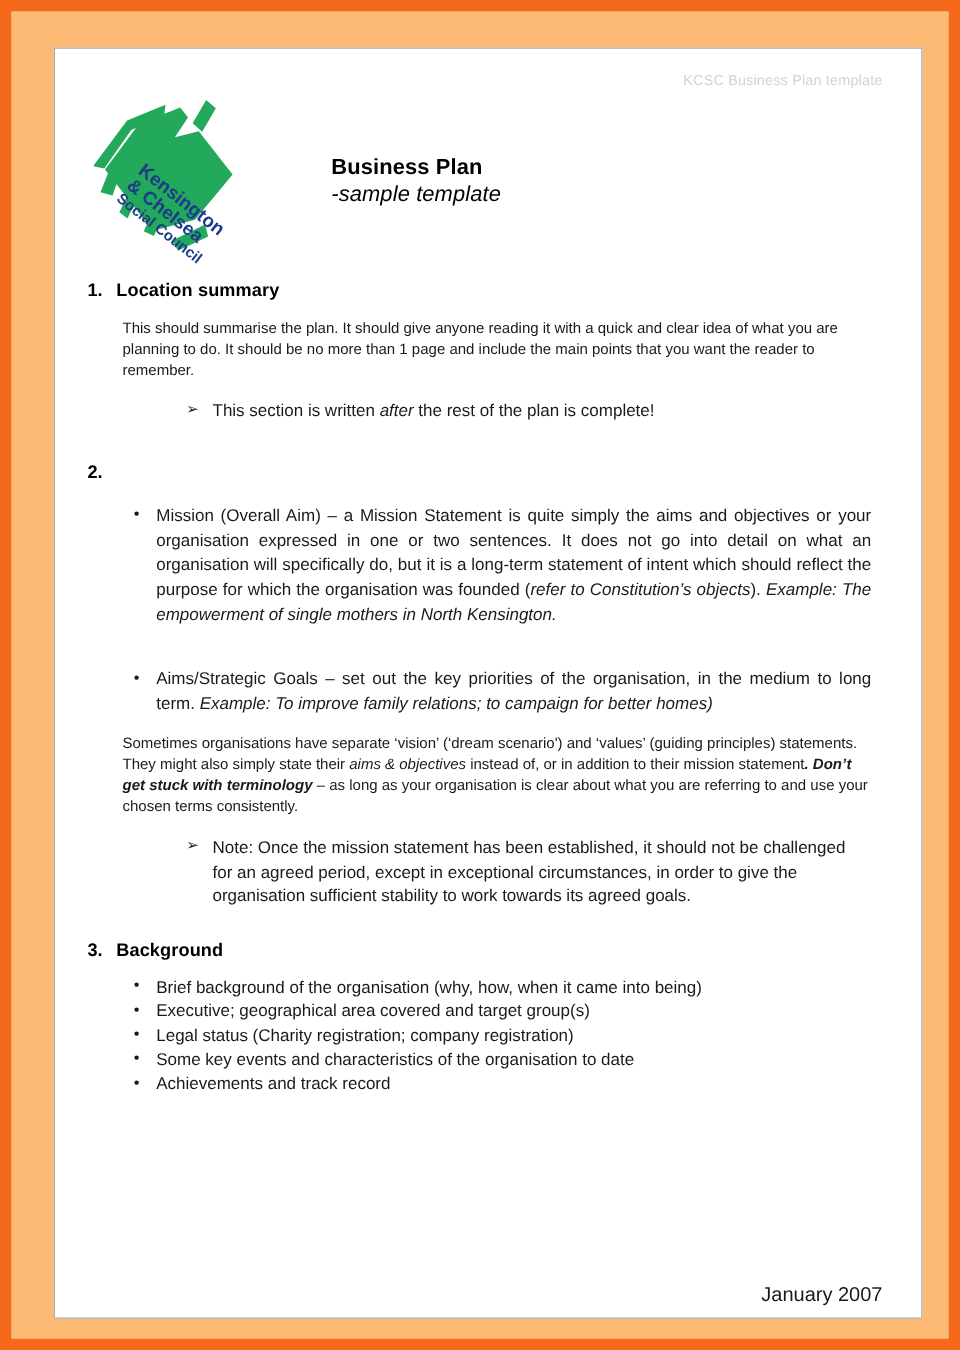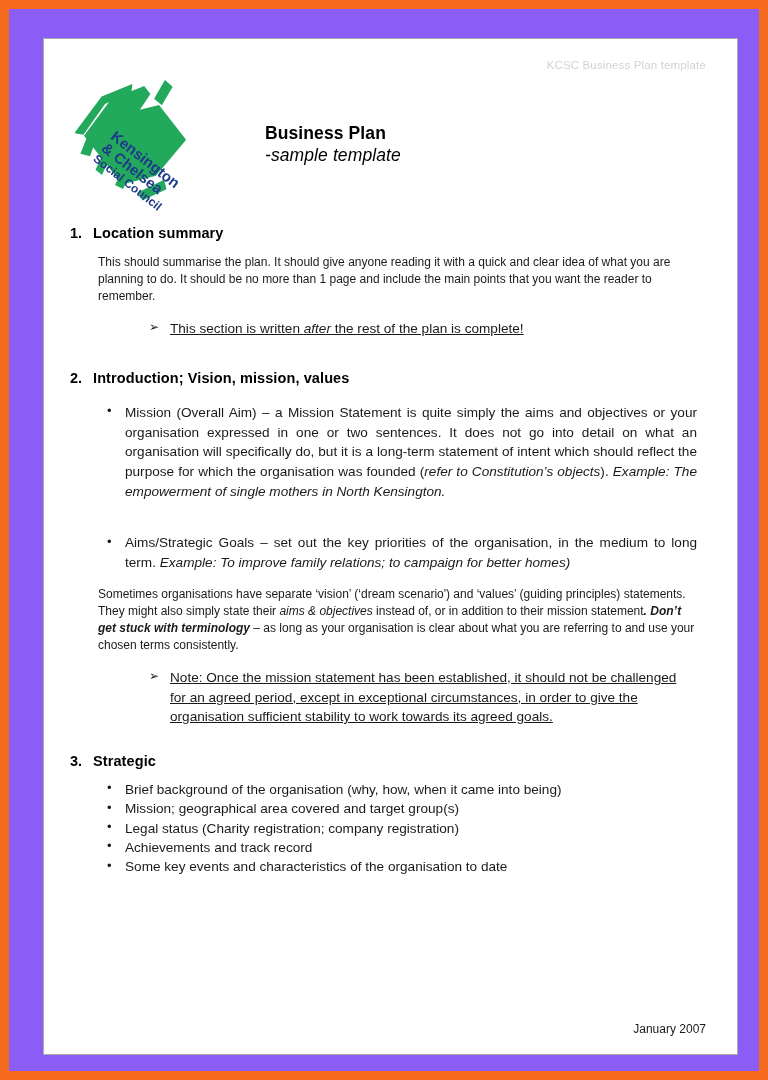--- a/index.html
+++ b/index.html
@@ -16,21 +16,21 @@
   }
 
   
   .scan-frame {
     position: absolute;
     left: 0; top: 0;
     width: 768px;
     height: 1080px;
     box-sizing: border-box;
     border: 9px solid #f4691c;
-    background: #8b5cf6;
+    background: #fdba74;
   }
 
   
   .page-sheet {
     position: absolute;
     left: 34px;
     top: 29px;
     width: 695px;
     height: 1017px;
     box-sizing: border-box;
@@ -184,43 +184,42 @@
     list-style: none;
     margin: 14px 0 0 0;
     padding: 0;
   }
   ul.arrow-list > li {
     position: relative;
     font-size: 13.6px;
     line-height: 1.45;
     color: #1a1a1a;
     padding: 0 30px 0 104px;
-    text-decoration: underline;
   }
   ul.arrow-list > li::before {
     content: "\27A2";
     position: absolute;
     left: 83px;
     top: 0px;
     font-size: 12px;
     color: #1a1a1a;
   }
 
   .b { font-weight: normal; }
   .i { font-style: italic; }
   .bi { font-weight: bold; font-style: italic; }
   .gap-md { height: 26px; }
   .gap-lg { height: 31px; }
 
   
   .doc-footer {
     position: absolute;
     right: 31px;
-    bottom: 18px;
-    font-size: 12px;
+    bottom: 8px;
+    font-size: 16px;
     color: #1a1a1a;
     white-space: nowrap;
   }
 </style>
 </head>
 <body>
 
 <div class="scan-frame">
   <div class="page-sheet">
     <div class="page-inner">
@@ -266,21 +265,20 @@
           <ul class="arrow-list">
             <li><span>This section is written </span><span class="i">after</span><span> the rest of the plan is complete!</span></li>
           </ul>
         </div>
 
         <div class="gap-lg"></div>
 
         <div class="section">
           <div class="sec-head">
             <span class="sec-num">2.</span>
-            <span class="sec-title">Introduction; Vision, mission, values</span>
           </div>
 
           <ul class="disc-list">
           </ul>
 
           <ul class="para-list">
             <li><span class="b">Mission (Overall Aim)</span><span> – a Mission Statement is quite simply the aims and objectives or your organisation expressed in one or two sentences. It does not go into detail on what an organisation will specifically do, but it is a long-term statement of intent which should reflect the purpose for which the organisation was founded (</span><span class="i">refer to Constitution’s objects</span><span>). </span><span class="i">Example: The empowerment of single mothers in North Kensington.</span></li>
             <li><span class="b">Aims/Strategic Goals</span><span> – set out the key priorities of the organisation, in the medium to long term. </span><span class="i">Example: To improve family relations; to campaign for better homes)</span><span></span><span class="i"></span></li>
           </ul>
 
@@ -289,28 +287,28 @@
           <ul class="arrow-list">
             <li><span>Note: Once the mission statement has been established, it should not be challenged for an agreed period, except in exceptional circumstances, in order to give the organisation sufficient stability to work towards its agreed goals.</span><span class="i"></span><span></span></li>
           </ul>
         </div>
 
         <div class="gap-md"></div>
 
         <div class="section">
           <div class="sec-head">
             <span class="sec-num">3.</span>
-            <span class="sec-title">Strategic</span>
+            <span class="sec-title">Background</span>
           </div>
           <ul class="disc-list">
             <li>Brief background of the organisation (why, how, when it came into being)</li>
-            <li>Mission; geographical area covered and target group(s)</li>
+            <li>Executive; geographical area covered and target group(s)</li>
             <li>Legal status (Charity registration; company registration)</li>
+            <li>Some key events and characteristics of the organisation to date</li>
             <li>Achievements and track record</li>
-            <li>Some key events and characteristics of the organisation to date</li>
           </ul>
         </div>
 
       </div>
 
       <div class="doc-footer">January 2007</div>
 
     </div>
   </div>
 </div>

